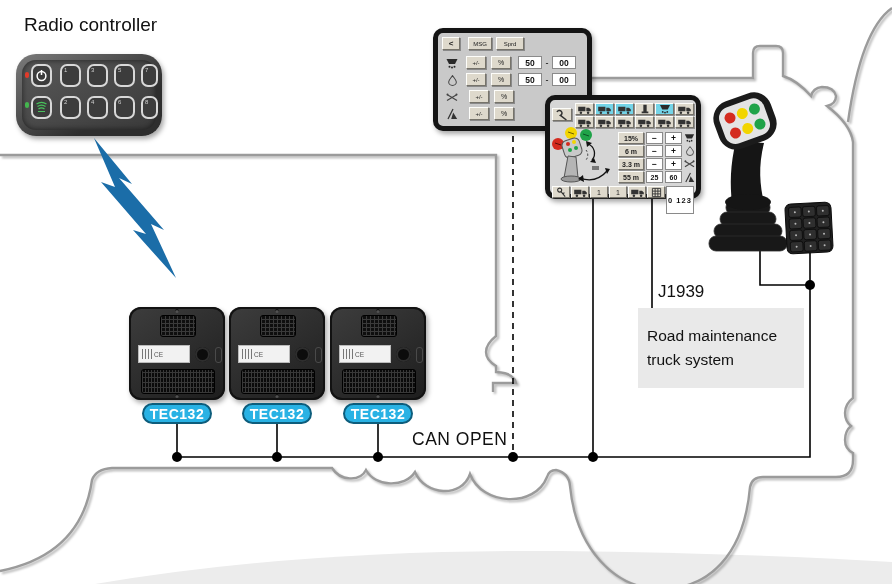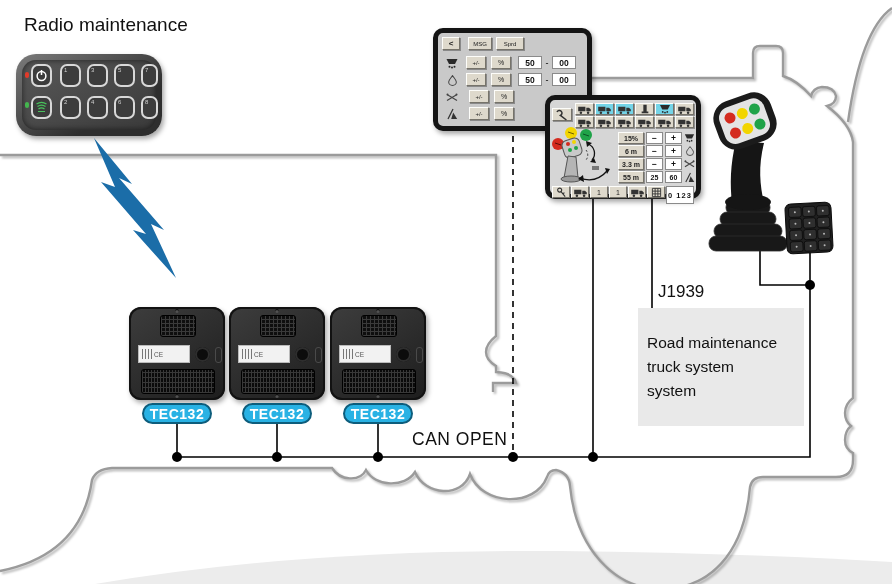--- a/index.html
+++ b/index.html
@@ -14,21 +14,21 @@
          display:flex;align-items:center;justify-content:center;font-size:6px;color:#222;box-sizing:border-box;padding:0;}
   .btn3d.active{background:#74d4e8;}
   .field{position:absolute;background:#fff;border:1px solid #8a8a8a;display:flex;align-items:center;justify-content:center;
          font-size:8.5px;font-weight:bold;color:#111;box-sizing:border-box;}
 
   
   .big-label{position:absolute;color:#111;font-size:19px;}
   .canopen{position:absolute;left:412px;top:429px;font-size:17.5px;color:#111;letter-spacing:.5px;}
   .j1939{position:absolute;left:658px;top:282px;font-size:17px;color:#111;}
   .chassis-box{position:absolute;left:638px;top:308px;width:148px;background:#e9e9e9;color:#111;
-               font-size:15.5px;line-height:1.55;padding:23px 9px;}
+               font-size:15.5px;line-height:1.55;padding:16px 9px;}
 
   
   .remote{position:absolute;left:16px;top:54px;width:146px;height:82px;border-radius:20px;
           background:linear-gradient(150deg,#7b7b7b,#2e2e2e 70%);box-shadow:2px 3px 5px rgba(0,0,0,.35);}
   .remote-inner{position:absolute;left:6px;top:6px;right:6px;bottom:6px;border-radius:14px;
           background:linear-gradient(150deg,#585858,#3a3a3a);box-shadow:inset 0 0 6px rgba(0,0,0,.6);}
   .rbtn{position:absolute;width:21px;height:23px;border-radius:7px;background:#3c3c3c;border:2px solid #d8d8d8;
         box-sizing:border-box;display:flex;align-items:center;justify-content:center;}
   .rnum{position:absolute;left:2px;top:1px;font-size:6px;color:#cfcfcf;line-height:1;}
   .led{position:absolute;width:4px;height:6px;border-radius:2px;}
@@ -144,21 +144,21 @@
       <circle cx="513" cy="457" r="5"></circle>
       <circle cx="593" cy="457" r="5"></circle>
       <circle cx="810" cy="285" r="5"></circle>
     </g>
   </svg>
 
   <svg class="abs" width="110" height="160" viewBox="85 130 110 160" style="left:85px;top:130px;z-index:2;">
     <polygon points="94,138 132,184 119,178 164,230 151,224 176,278 133,230 146,234 101,182 115,187" fill="#1b6da8"></polygon>
   </svg>
 
-  <div class="big-label" style="left:24px;top:14px;">Radio maintenance</div>
+  <div class="big-label" style="left:24px;top:14px;">Radio controller</div>
 
   <div class="remote" style="z-index:2;">
     <div class="remote-inner"></div>
 
     <span class="led" style="left:9px;top:18px;background:#e03a2a;"></span>
     <span class="led" style="left:9px;top:48px;background:#44b54e;"></span>
 
     <div class="rbtn" style="left:15px;top:10px;">
       <svg width="13" height="13" viewBox="0 0 13 13">
         <circle cx="6.5" cy="7" r="4.4" fill="none" stroke="#fff" stroke-width="1.5"></circle>
@@ -454,21 +454,21 @@
     <div class="btn3d" style="left:78px;top:86px;width:18px;height:12px;">
         <svg width="15" height="9">
           <use href="#i-truck"></use>
         </svg>
       </div>
     <div class="btn3d" style="left:97px;top:86px;width:18px;height:12px;">
         <svg width="11" height="11">
           <use href="#i-grid"></use>
         </svg>
       </div>
-    <div class="field" style="left:116px;top:86px;width:28px;height:18px;font-size:7.5px;letter-spacing:1px;">0 123</div>
+    <div class="field" style="left:116px;top:86px;width:28px;height:28px;font-size:7.5px;letter-spacing:1px;">0 123</div>
   </div>
 
   <svg class="abs" width="175" height="175" viewBox="0 0 175 175" style="left:700px;top:85px;z-index:3;">
 
     <g fill="#181818" stroke="#2f2f2f" stroke-width="0.8">
       <rect x="26" y="116" width="44" height="13" rx="6"></rect>
       <rect x="20" y="127" width="56" height="14" rx="7"></rect>
       <rect x="14" y="139" width="68" height="14" rx="7"></rect>
       <rect x="9" y="151" width="78" height="15" rx="7"></rect>
     </g>
@@ -517,16 +517,15 @@
           <circle cx="123.7" cy="161" r="1"></circle>
       </g>
     </g>
   </svg>
 
   <div class="canopen" style="z-index:5;">CAN OPEN</div>
   <div class="j1939" style="z-index:5;">J1939</div>
   <div class="chassis-box" style="z-index:5;">
     <div>Road maintenance</div>
     <div>truck system</div>
-    <div>system</div>
   </div>
 
 </div>
 
 </body></html>

